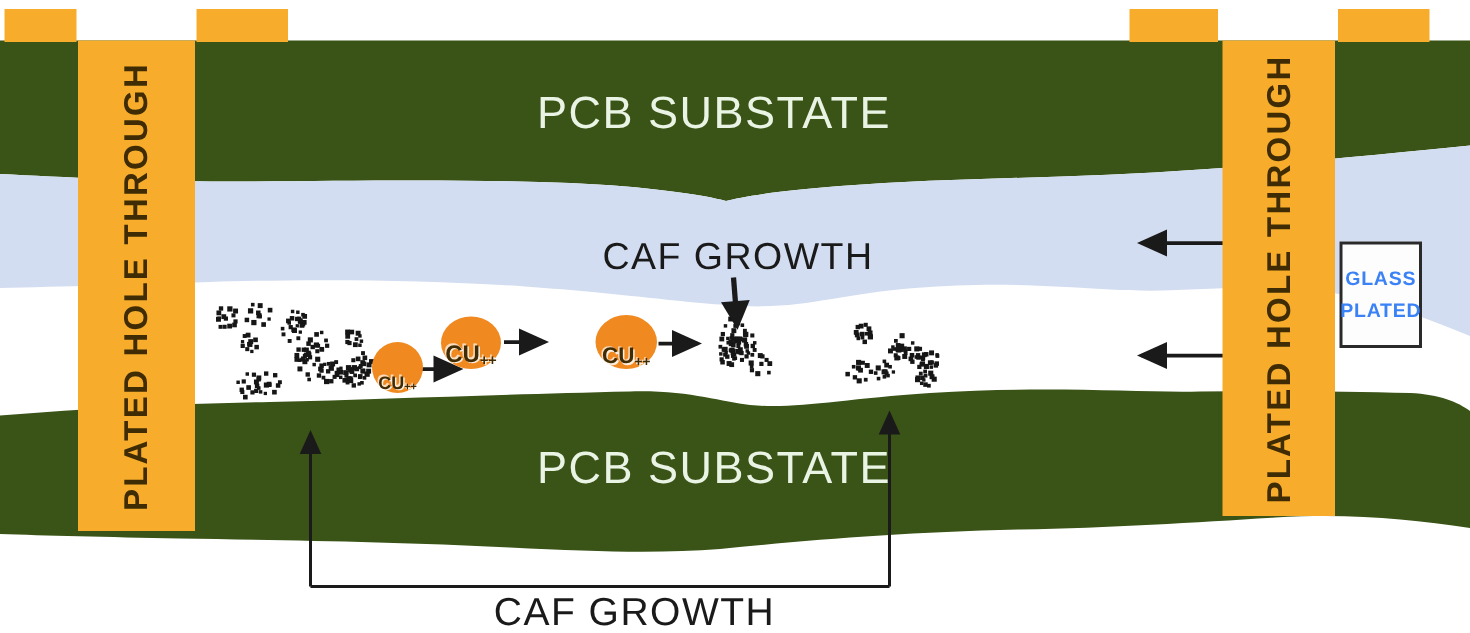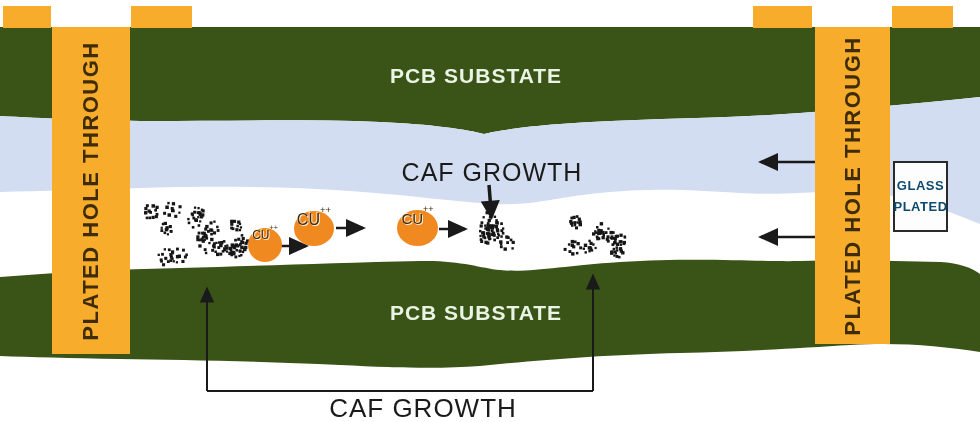--- a/index.html
+++ b/index.html
@@ -23,45 +23,45 @@
     color:var(--bar-text,#3f2c05);
   }
   .pad-cap{
     position:absolute;height:22px;top:6px;
     background:var(--plating-orange,#f7ad2b);
   }
 
   
   .band-label{
     position:absolute;transform:translate(-50%,-50%);
-    font-size:21px;font-weight:bold;letter-spacing:1px;
+    font-size:30px;font-weight:normal;letter-spacing:1px;
     color:var(--pcb-label,#eaf4e4);white-space:nowrap;
   }
   .caf-label{
     position:absolute;transform:translate(-50%,-50%);
     font-size:25px;font-weight:normal;letter-spacing:1px;
     color:var(--text-dark,#1a1a1a);white-space:nowrap;
   }
 
   
   .cu-ion{
     position:absolute;border-radius:50%;
     background:var(--ion-orange,#f0891f);
-    display:flex;align-items:flex-start;justify-content:center;
-    font-weight:normal;color:var(--bar-text,#3f2c05);
+    display:flex;align-items:flex-end;justify-content:center;
+    font-weight:bold;color:var(--bar-text,#3f2c05);
     text-shadow:1px 1px 0 rgba(255,255,255,.85),-1px -1px 0 rgba(255,255,255,.7);
   }
   .cu-ion sup{font-size:.6em;margin-top:-.7em;}
 
   
   .gf-box{
     position:absolute;left:893px;top:161px;width:55px;height:71px;
     background:#fdfdfd;border:2px solid #2a2a2a;box-sizing:border-box;
     display:flex;flex-direction:column;align-items:center;justify-content:center;
-    font-size:13px;font-weight:bold;color:#0c4a6e;line-height:1.55;
+    font-size:13px;font-weight:bold;color:#3b82f6;line-height:1.55;
     letter-spacing:.5px;
   }
 </style>
 </head>
 <body>
 
 <div id="stage">
 
   <svg id="scene" width="980" height="422" viewBox="0 0 980 422">
     <defs>

